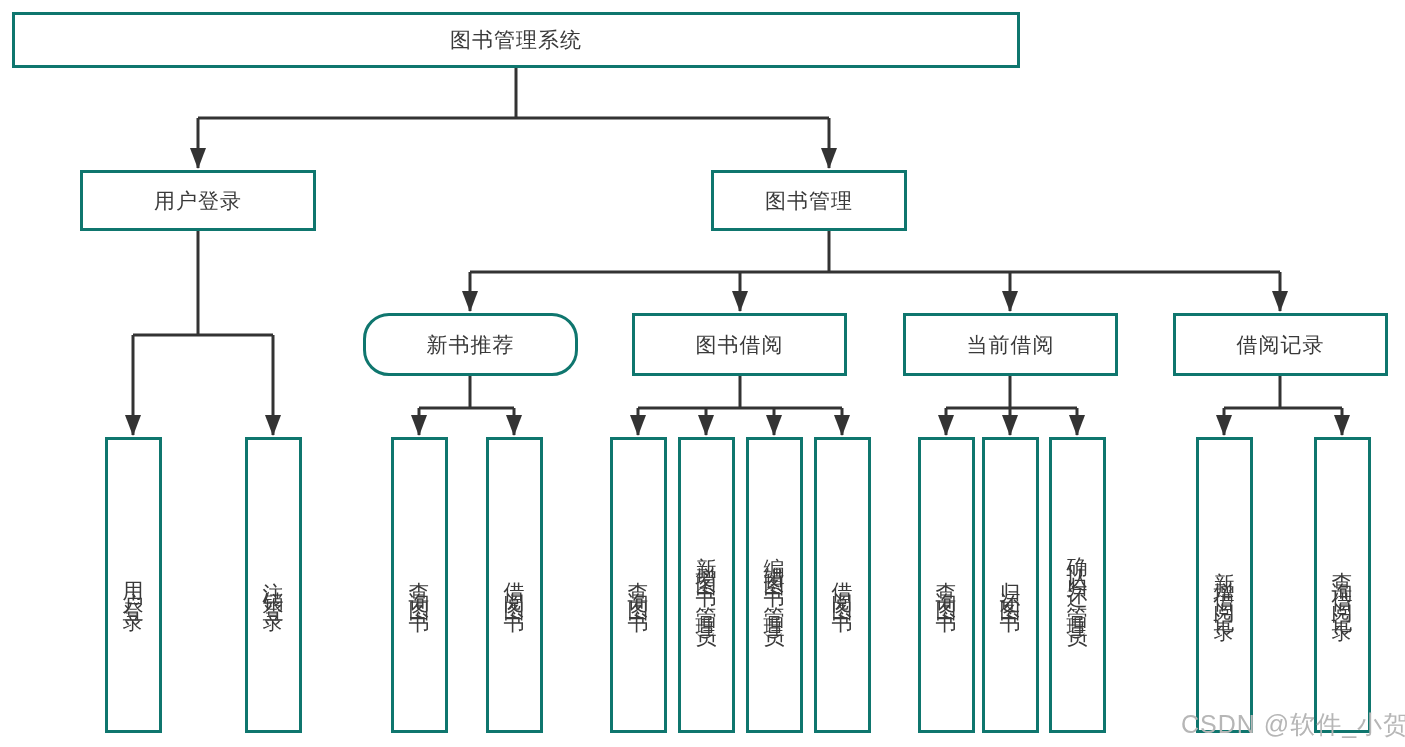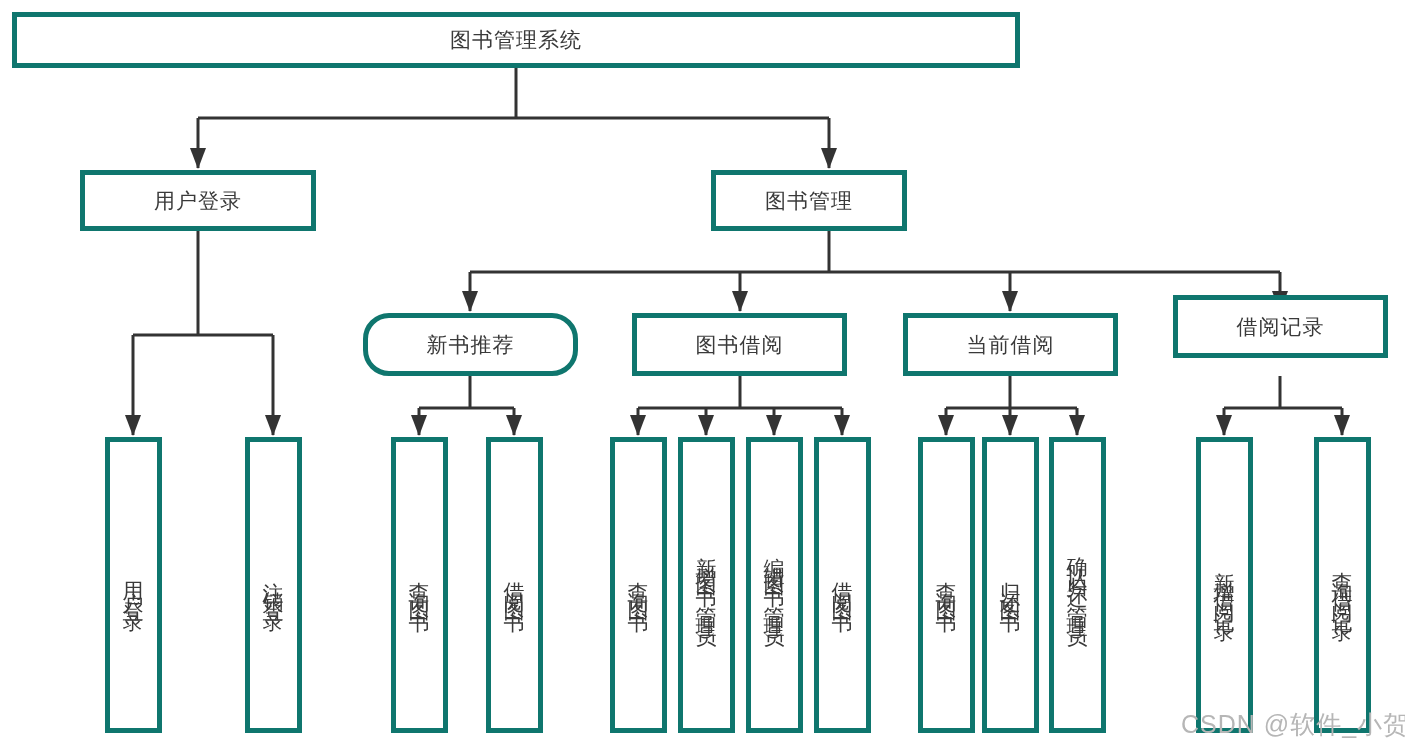--- a/index.html
+++ b/index.html
@@ -18,21 +18,21 @@
   .edges {
     position: absolute;
     left: 0;
     top: 0;
     width: 1405px;
     height: 747px;
   }
   .box {
     position: absolute;
     box-sizing: border-box;
-    border: 5px solid #0f766e;
+    border: 3px solid #0f766e;
     background: #ffffff;
     display: flex;
     align-items: center;
     justify-content: center;
     color: #3a3a3a;
     font-size: 21px;
     letter-spacing: 1px;
     z-index: 2;
   }
   .leaf {
@@ -127,21 +127,21 @@
 
   <div class="box" style="left:363px; top:313px; width:215px; height:63px;border-radius:26px;">
     <span>新书推荐</span>
   </div>
   <div class="box" style="left:632px; top:313px; width:215px; height:63px;justify-content:center;">
     <span>图书借阅</span>
   </div>
   <div class="box" style="left:903px; top:313px; width:215px; height:63px;">
     <span>当前借阅</span>
   </div>
-  <div class="box" style="left:1173px; top:295px; width:215px; height:63px;">
+  <div class="box" style="left:1173px; top:313px; width:215px; height:63px;">
     <span>借阅记录</span>
   </div>
 
   <div class="box leaf" style="left:105px;">
     <span class="vtext">用户登录</span>
   </div>
   <div class="box leaf" style="left:245px;">
     <span class="vtext">注销登录</span>
   </div>
 

